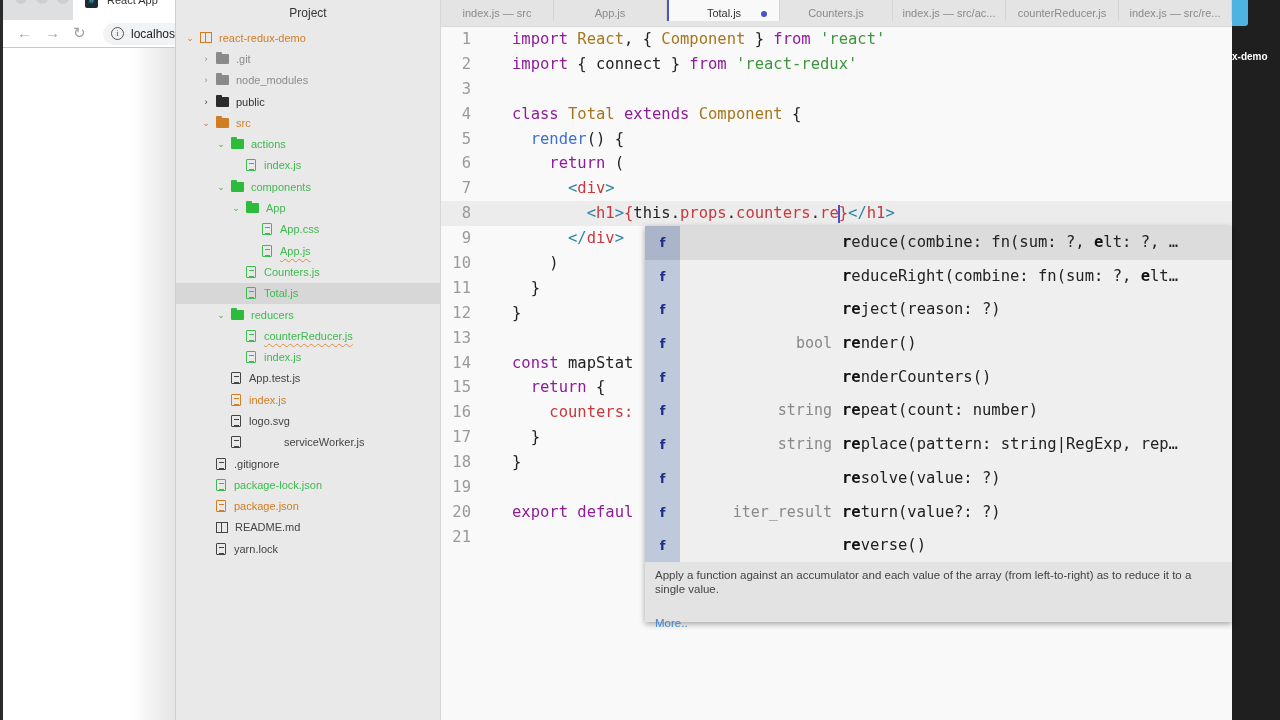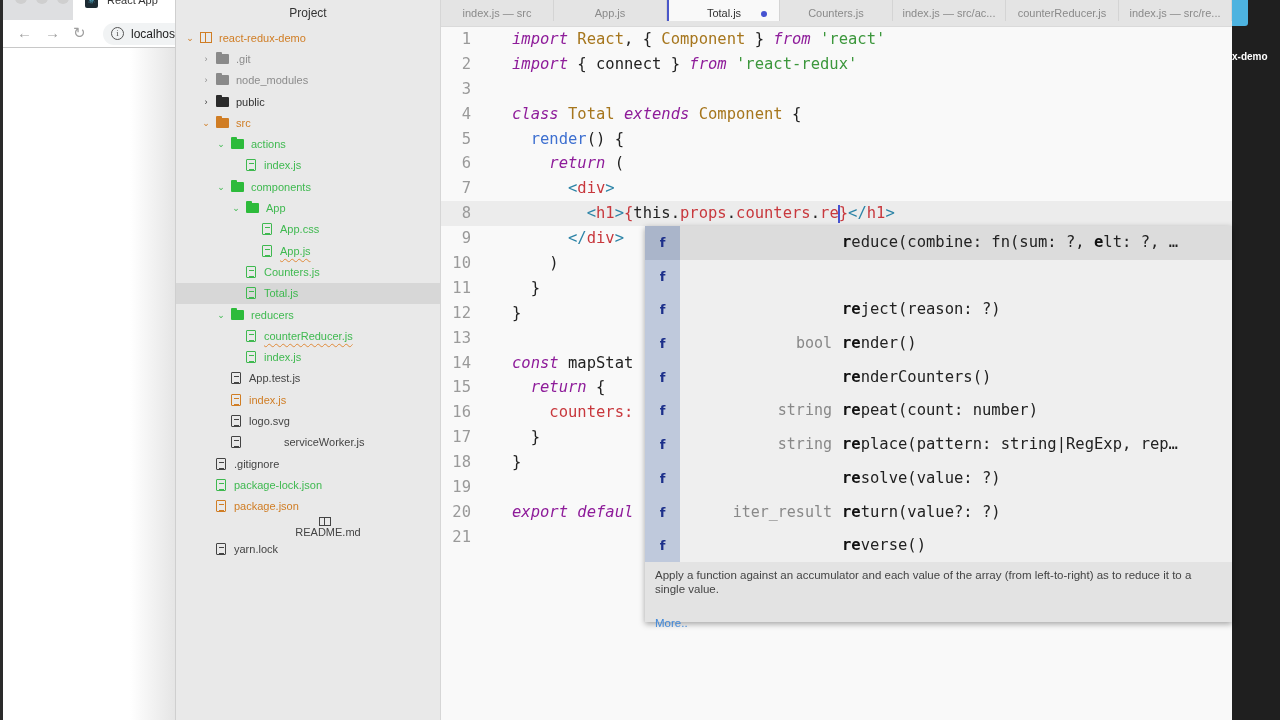--- a/index.html
+++ b/index.html
@@ -54,21 +54,21 @@
   .editor { position: absolute; left: 441px; top: 0; width: 791px; height: 720px; background: #f9f9f9; }
   .tabs { height: 27px; background: #e4e4e4; display: flex; border-bottom: 1px solid #dadada; }
   .tab { height: 21px; font-size: 11px; color: #8a8a8a; text-align: center; line-height: 27px; border-right: 1px solid #d4d4d4; white-space: nowrap; overflow: hidden; cursor: pointer; position: relative; }
   .tab.active { background: #f9f9f9; color: #333; border-left: 2px solid #4a57c9; }
   .tab .dot { position: absolute; right: 12px; top: 11px; width: 6px; height: 6px; border-radius: 50%; background: #4653d1; }
   .code { position: absolute; top: 27px; left: 0; right: 0; font-family: "DejaVu Sans Mono", monospace; font-size: 15.5px; }
   .line { position: relative; height: 24.9px; line-height: 24.9px; white-space: pre; }
   .line.current { background: #ececec; }
   .line .ln { position: absolute; left: 0; width: 30px; text-align: right; color: #9a9a9a; }
   .line .txt { position: absolute; left: 71px; }
-  .kw { color: #8e1c9a; font-style: italic; }
+  .kw { color: #8e1c9a; }
   .cls { color: #a6761d; }
   .str { color: #3c973c; }
   .fn { color: #3d6fd0; }
   .tag { color: #2d84a7; }
   .tn { color: #c8383d; }
   .prop { color: #c8383d; }
   .pl { color: #222; }
   .cursor { display: inline-block; width: 0; height: 18px; border-left: 2px solid #4653d1; vertical-align: middle; margin: 0 -1px; }
 
   
@@ -214,21 +214,21 @@
           <span class="c-mid">.gitignore</span>
         </div>
         <div class="tree-row" style="padding-left: 40px;">
           <span class="file c-green"></span>
           <span class="c-green">package-lock.json</span>
         </div>
         <div class="tree-row" style="padding-left: 40px;">
           <span class="file c-orange"></span>
           <span class="c-orange">package.json</span>
         </div>
-        <div class="tree-row" style="padding-left: 40px; flex-direction: column;">
+        <div class="tree-row" style="padding-left: 40px;">
           <span class="book c-mid"></span>
           <span class="c-mid">README.md</span>
         </div>
         <div class="tree-row" style="padding-left: 40px;">
           <span class="file c-mid"></span>
           <span class="c-mid">yarn.lock</span>
         </div>
       </div>
   </div>
 
@@ -271,20 +271,21 @@
     <div class="ac-gutter"></div>
     <div id="ac-list">
         <div class="ac-item sel">
           <span class="ac-icon">f</span>
           <span class="ac-type"></span>
           <span class="ac-text"><b>r</b><span>educe(combine: fn(sum: ?, </span><b>e</b><span>lt: ?, …</span></span>
         </div>
         <div class="ac-item">
           <span class="ac-icon">f</span>
           <span class="ac-type"></span>
+          <span class="ac-text"><b>r</b><span>educeRight(combine: fn(sum: ?, </span><b>e</b><span>lt…</span></span>
         </div>
         <div class="ac-item">
           <span class="ac-icon">f</span>
           <span class="ac-type"></span>
           <span class="ac-text"><b>re</b><span>ject(reason: ?)</span></span>
         </div>
         <div class="ac-item">
           <span class="ac-icon">f</span>
           <span class="ac-type">bool</span>
           <span class="ac-text"><b>re</b><span>nder()</span></span>

